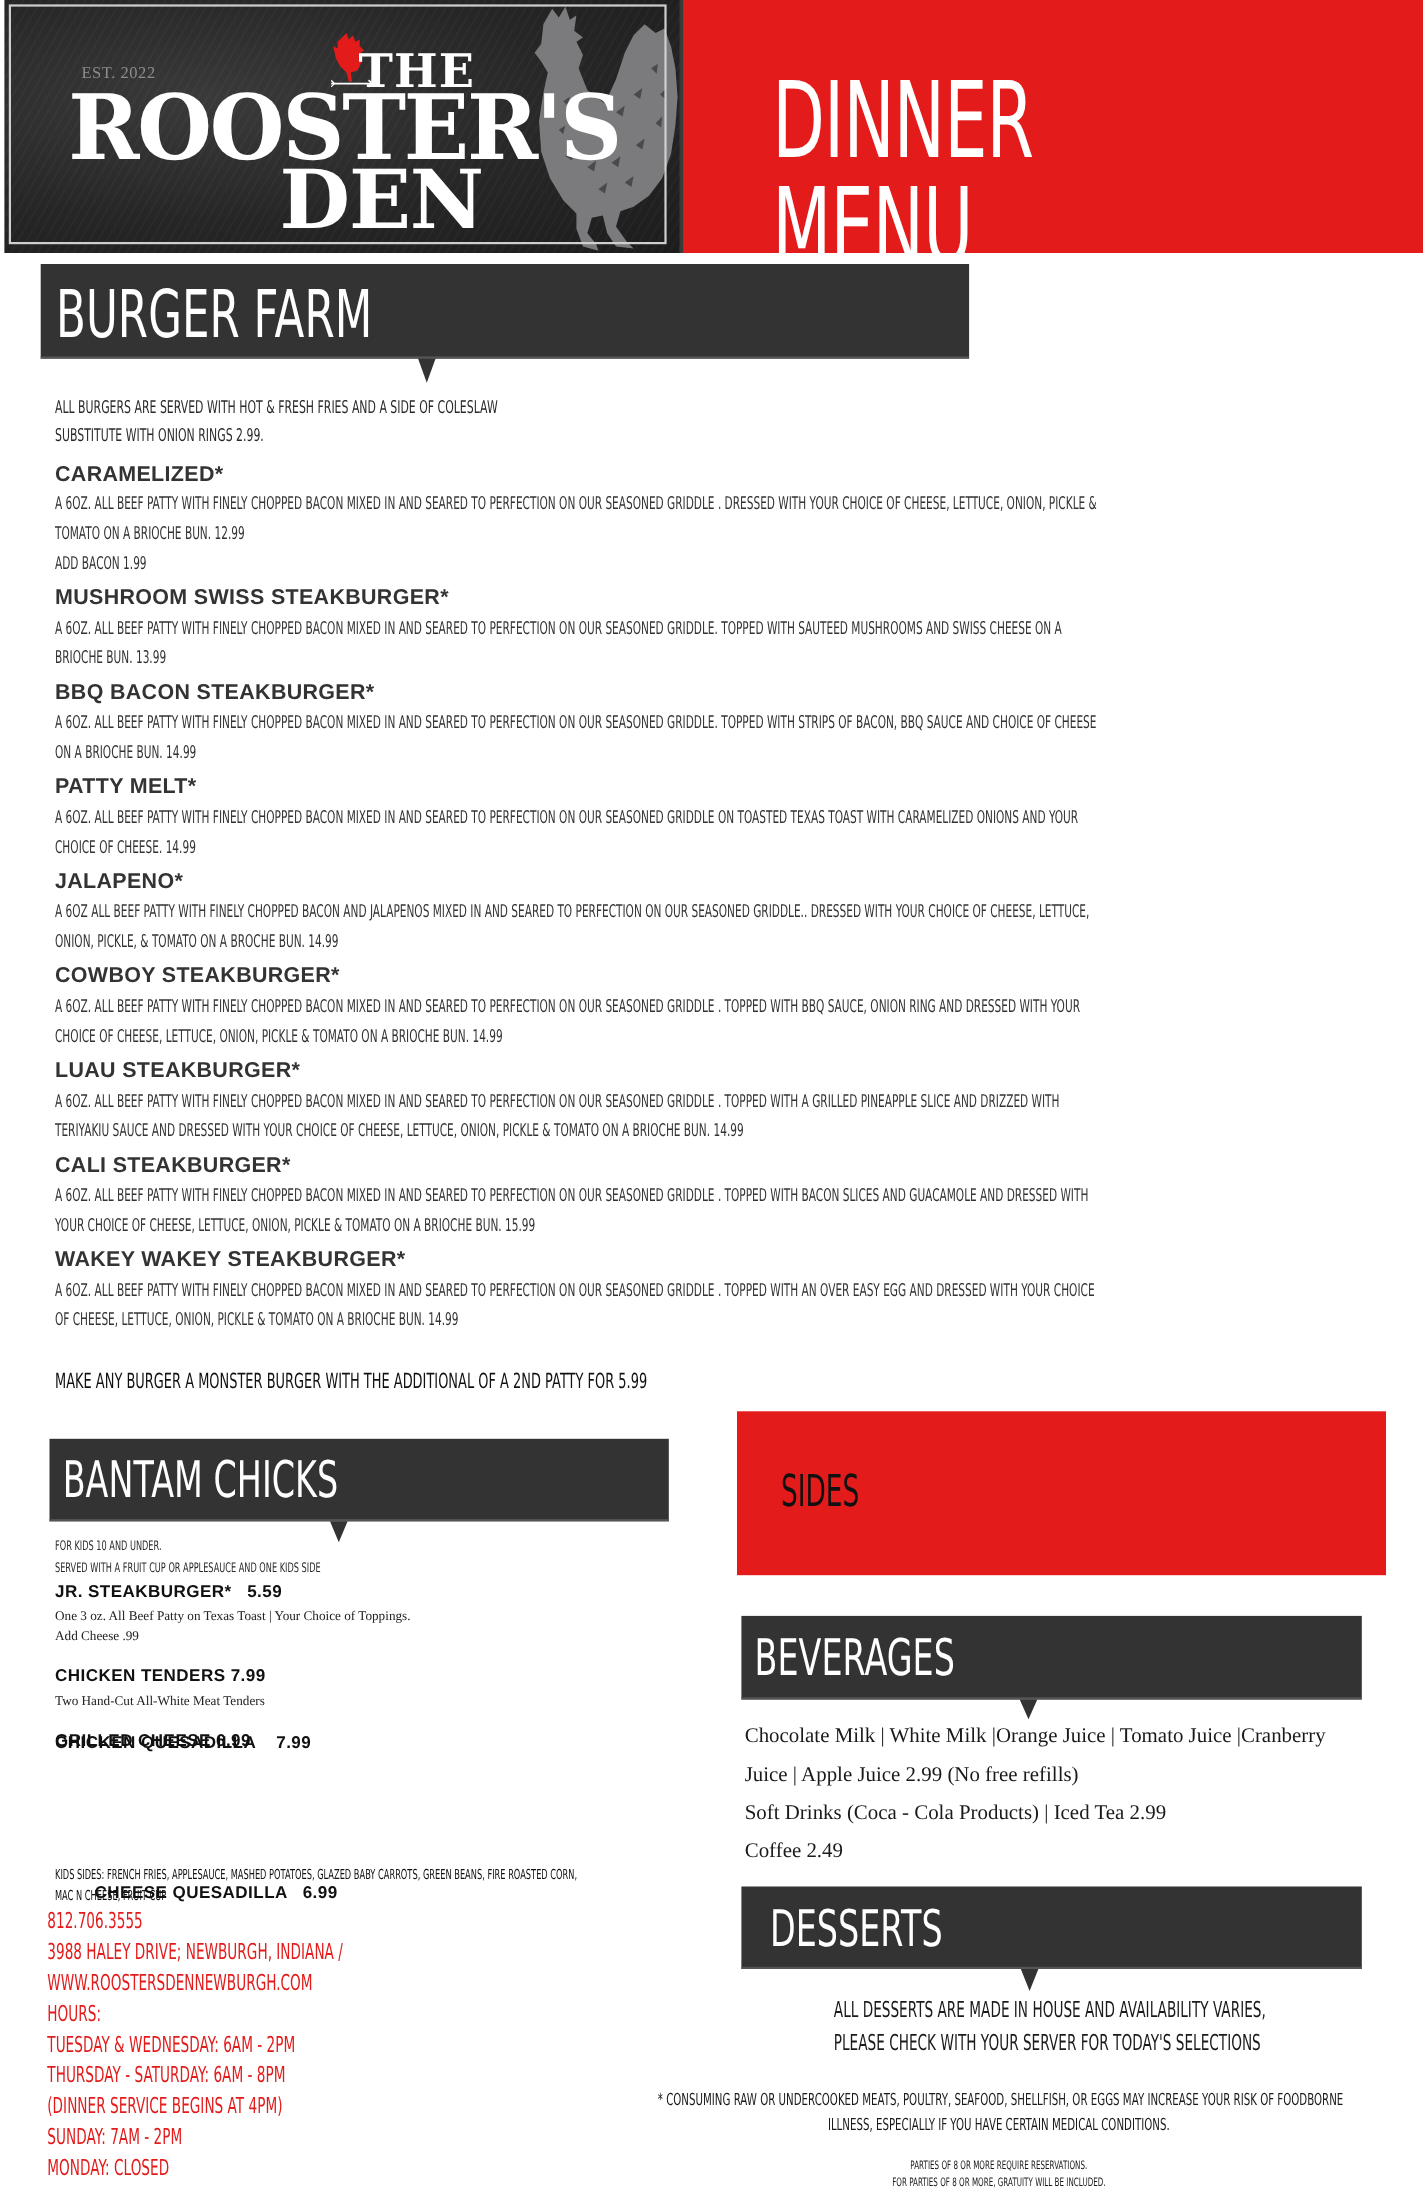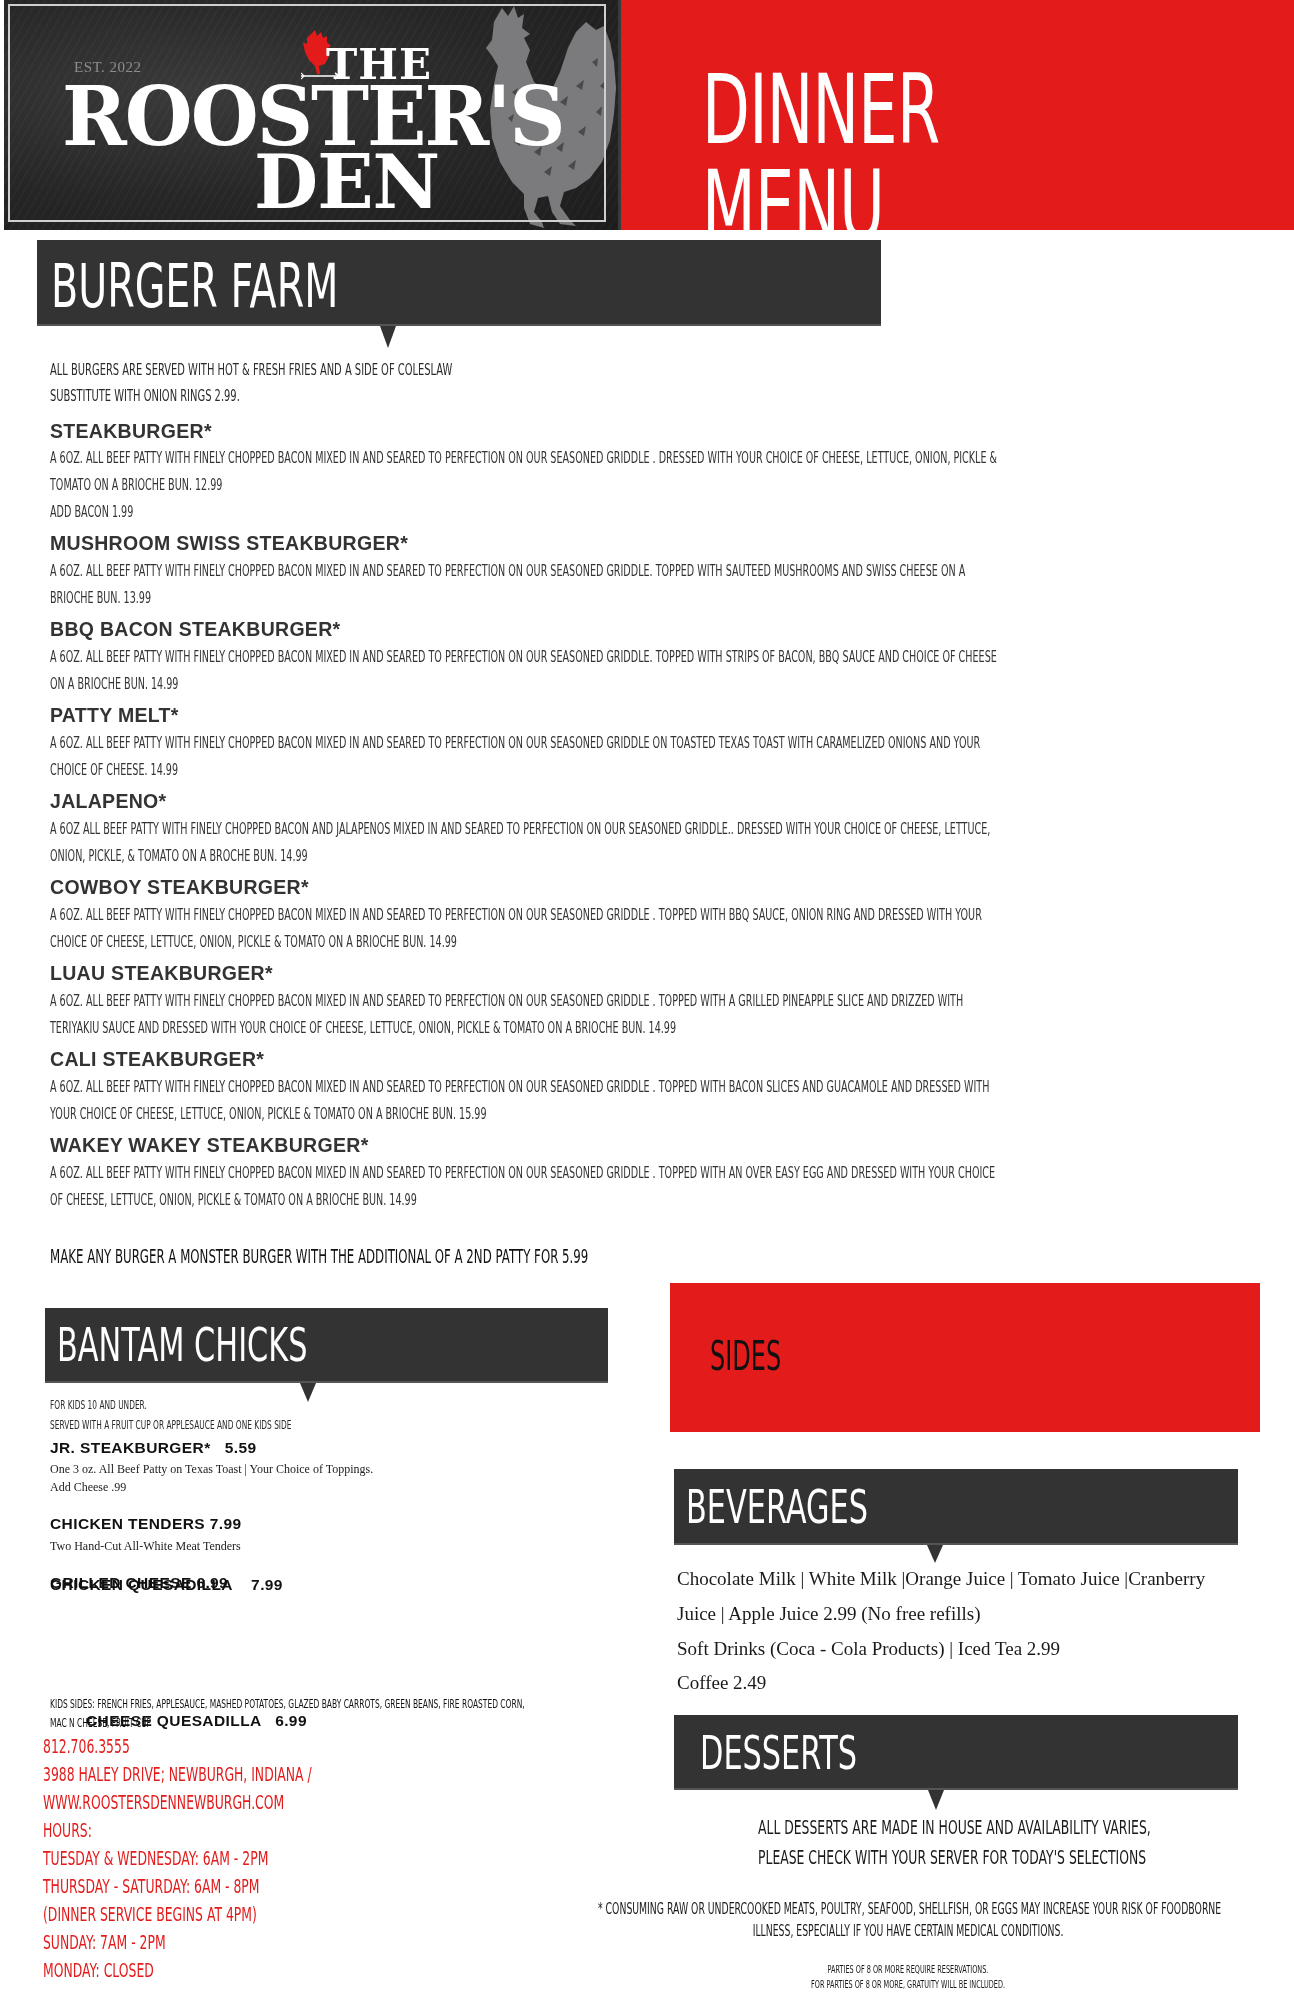--- a/index.html
+++ b/index.html
@@ -149,21 +149,21 @@
 </div>
 
 <div class="abs banner" style="left:37px;top:240px;width:844px;height:86px;">
   <div class="banner-label" style="left:14px;top:16px;font-size:60px;transform:scaleX(0.66);">BURGER FARM</div>
 </div>
 <div class="pointer" style="left:380px;top:326px;"></div>
 
 <div class="abs cond" style="left:50px;top:360px;font-size:16px;transform:scaleX(0.62);">ALL BURGERS ARE SERVED WITH HOT &amp; FRESH FRIES AND A SIDE OF COLESLAW</div>
 <div class="abs cond" style="left:50px;top:386px;font-size:16px;transform:scaleX(0.62);">SUBSTITUTE WITH ONION RINGS 2.99.</div>
 
-<div class="abs item-title" style="left:50px;top:420px;">STEAKBURGER*</div>
+<div class="abs item-title" style="left:50px;top:420px;">CARAMELIZED*</div>
 <div class="abs desc" style="left:50px;top:444px;">A 6OZ. ALL BEEF PATTY WITH FINELY CHOPPED BACON MIXED IN AND SEARED TO PERFECTION ON OUR SEASONED GRIDDLE . DRESSED WITH YOUR CHOICE OF CHEESE, LETTUCE, ONION, PICKLE &amp;</div>
 <div class="abs desc" style="left:50px;top:471px;">TOMATO ON A BRIOCHE BUN. 12.99</div>
 <div class="abs desc" style="left:50px;top:498px;">ADD BACON 1.99</div>
 
 <div class="abs item-title" style="left:50px;top:532px;">MUSHROOM SWISS STEAKBURGER*</div>
 <div class="abs desc" style="left:50px;top:557px;">A 6OZ. ALL BEEF PATTY WITH FINELY CHOPPED BACON MIXED IN AND SEARED TO PERFECTION ON OUR SEASONED GRIDDLE. TOPPED WITH SAUTEED MUSHROOMS AND SWISS CHEESE ON A</div>
 <div class="abs desc" style="left:50px;top:584px;">BRIOCHE BUN. 13.99</div>
 
 <div class="abs item-title" style="left:50px;top:618px;">BBQ BACON STEAKBURGER*</div>
 <div class="abs desc" style="left:50px;top:643px;">A 6OZ. ALL BEEF PATTY WITH FINELY CHOPPED BACON MIXED IN AND SEARED TO PERFECTION ON OUR SEASONED GRIDDLE. TOPPED WITH STRIPS OF BACON, BBQ SAUCE AND CHOICE OF CHEESE</div>

